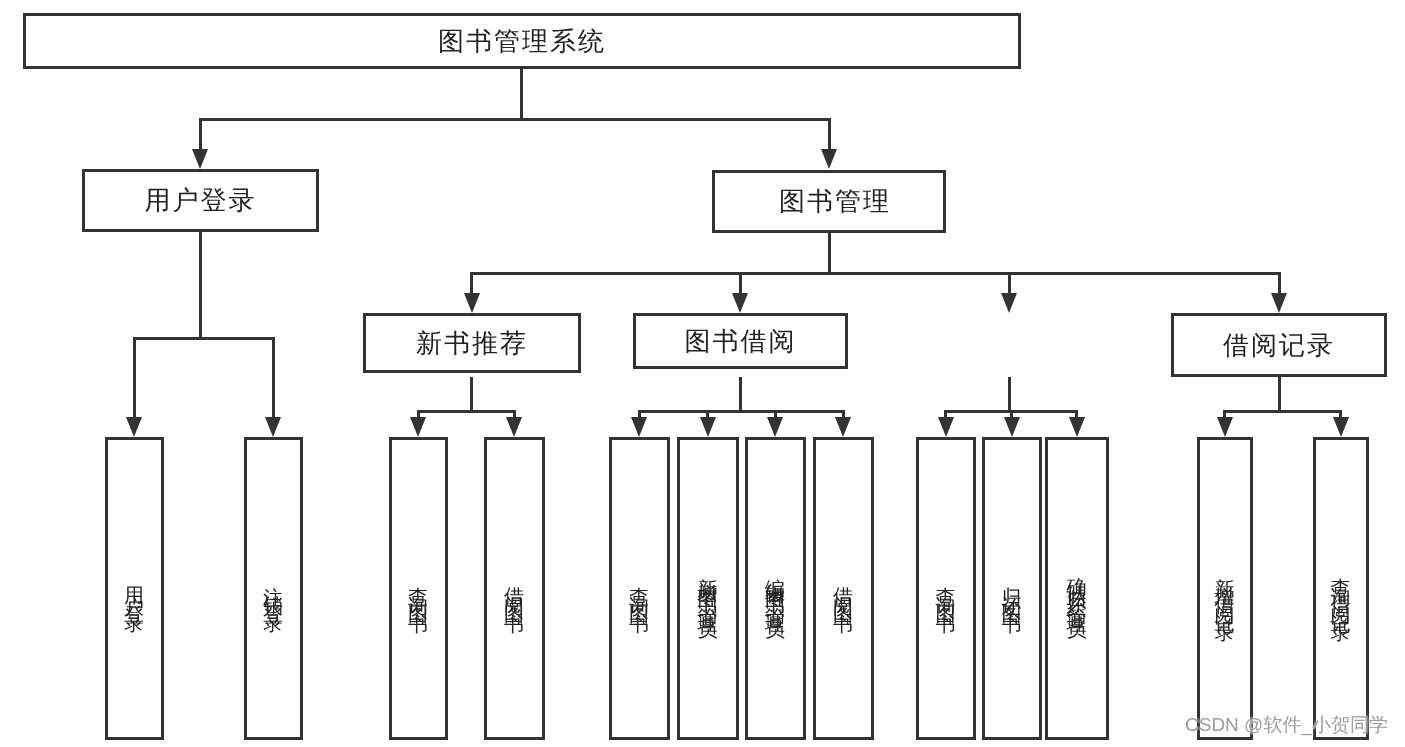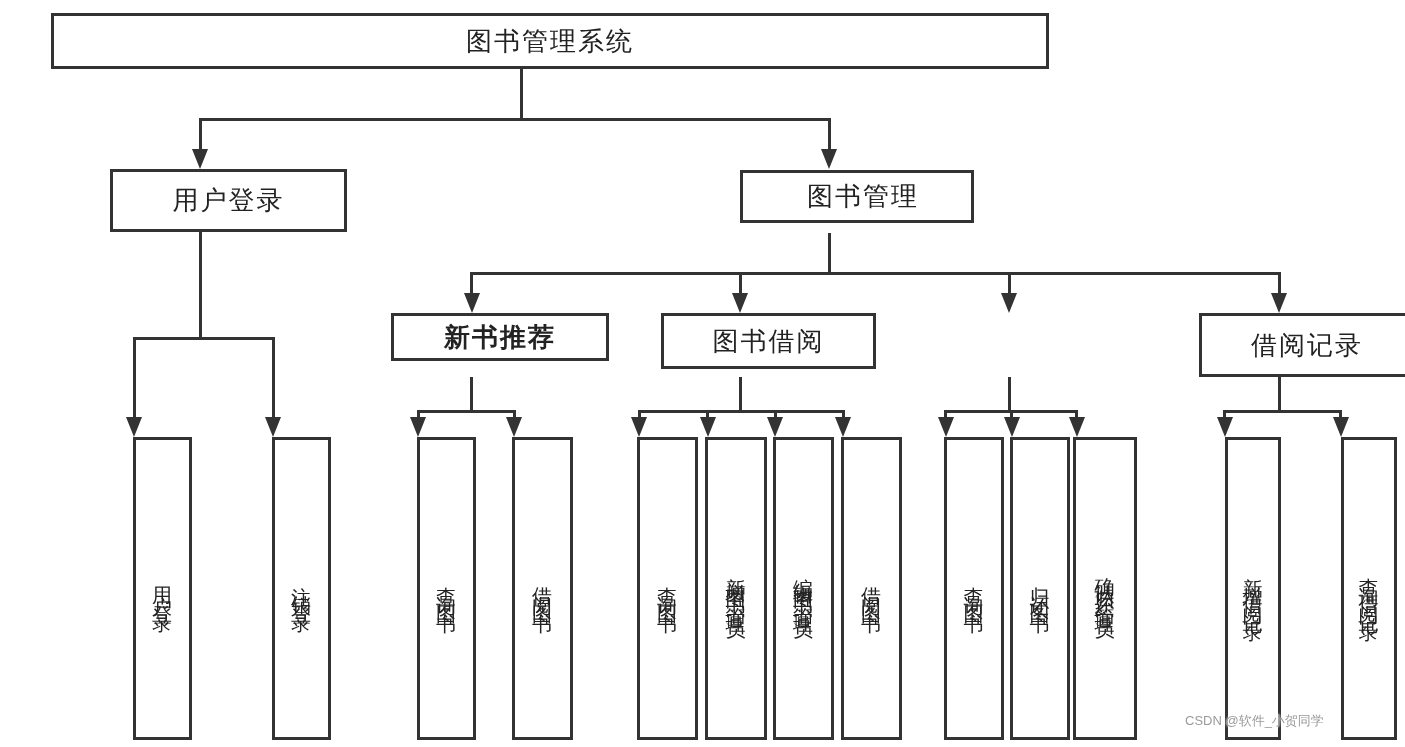--- a/index.html
+++ b/index.html
@@ -3,37 +3,37 @@
 <meta charset="utf-8">
 <style>
   html,body{margin:0;padding:0;background:#ffffff;}
   #canvas{
     position:relative;width:1405px;height:747px;background:#ffffff;overflow:hidden;
     font-family:"Liberation Sans", sans-serif;
   }
   .box{
     position:absolute;box-sizing:border-box;border:3px solid #333333;background:#ffffff;
     display:flex;align-items:center;justify-content:center;
-    color:#222222;font-size:26px;letter-spacing:2px;margin-left:28px;
+    color:#222222;font-size:26px;letter-spacing:2px;
   }
   .vbox{font-size:20px;}
   .vbox .vtext{
     writing-mode:vertical-rl;text-orientation:mixed;letter-spacing:9px;
     line-height:1;color:#222222;
   }
   .vbox .vtext.tight{letter-spacing:6px;}
   .hl{position:absolute;height:3px;background:#333333;}
   .vl{position:absolute;width:3px;background:#333333;}
   .ar{
     position:absolute;width:0;height:0;
     border-left:8px solid transparent;border-right:8px solid transparent;
     border-top:20px solid #333333;
   }
   .watermark{
-    position:absolute;left:1185px;top:712px;font-size:13px;color:#9b9b9b;
+    position:absolute;left:1185px;top:712px;font-size:19px;color:#9b9b9b;
     text-shadow:0 0 3px #ffffff, 0 0 2px #ffffff;white-space:nowrap;
   }
 </style>
 </head>
 <body>
 
 <div id="canvas">
 
   <div class="box" style="left:23px;top:13px;width:998px;height:56px;">
     <span>图书管理系统</span>
@@ -42,21 +42,21 @@
   <div class="vl" style="left:520px;top:68px;height:50px;"></div>
   <div class="hl" style="left:199px;top:118px;width:632px;"></div>
   <div class="vl" style="left:199px;top:118px;height:33px;"></div>
   <div class="ar" style="left:192px;top:149px;"></div>
   <div class="vl" style="left:828px;top:118px;height:33px;"></div>
   <div class="ar" style="left:821px;top:149px;"></div>
 
   <div class="box" style="left:82px;top:169px;width:237px;height:63px;">
     <span>用户登录</span>
   </div>
-  <div class="box" style="left:712px;top:170px;width:234px;height:53px;padding-left:12px;">
+  <div class="box" style="left:712px;top:170px;width:234px;height:63px;padding-left:12px;">
     <span>图书管理</span>
   </div>
 
   <div class="vl" style="left:199px;top:232px;height:105px;"></div>
   <div class="hl" style="left:133px;top:337px;width:142px;"></div>
   <div class="vl" style="left:133px;top:337px;height:80px;"></div>
   <div class="ar" style="left:126px;top:417px;"></div>
   <div class="vl" style="left:272px;top:337px;height:80px;"></div>
   <div class="ar" style="left:265px;top:417px;"></div>
 
@@ -64,21 +64,21 @@
   <div class="hl" style="left:471px;top:272px;width:809px;"></div>
   <div class="vl" style="left:470px;top:272px;height:21px;"></div>
   <div class="ar" style="left:464px;top:293px;"></div>
   <div class="vl" style="left:739px;top:272px;height:21px;"></div>
   <div class="ar" style="left:732px;top:293px;"></div>
   <div class="vl" style="left:1008px;top:272px;height:21px;"></div>
   <div class="ar" style="left:1001px;top:293px;"></div>
   <div class="vl" style="left:1278px;top:272px;height:21px;"></div>
   <div class="ar" style="left:1271px;top:293px;"></div>
 
-  <div class="box" style="left:363px;top:313px;width:218px;height:48px;font-weight:bold;">
+  <div class="box" style="left:363px;top:313px;width:218px;height:60px;">
     <span>新书推荐</span>
   </div>
   <div class="box" style="left:633px;top:313px;width:215px;height:56px;">
     <span>图书借阅</span>
   </div>
   <div class="box" style="left:1171px;top:313px;width:216px;height:64px;align-items:center;">
     <span>借阅记录</span>
   </div>
 
   <div class="vl" style="left:470px;top:377px;height:33px;"></div>

